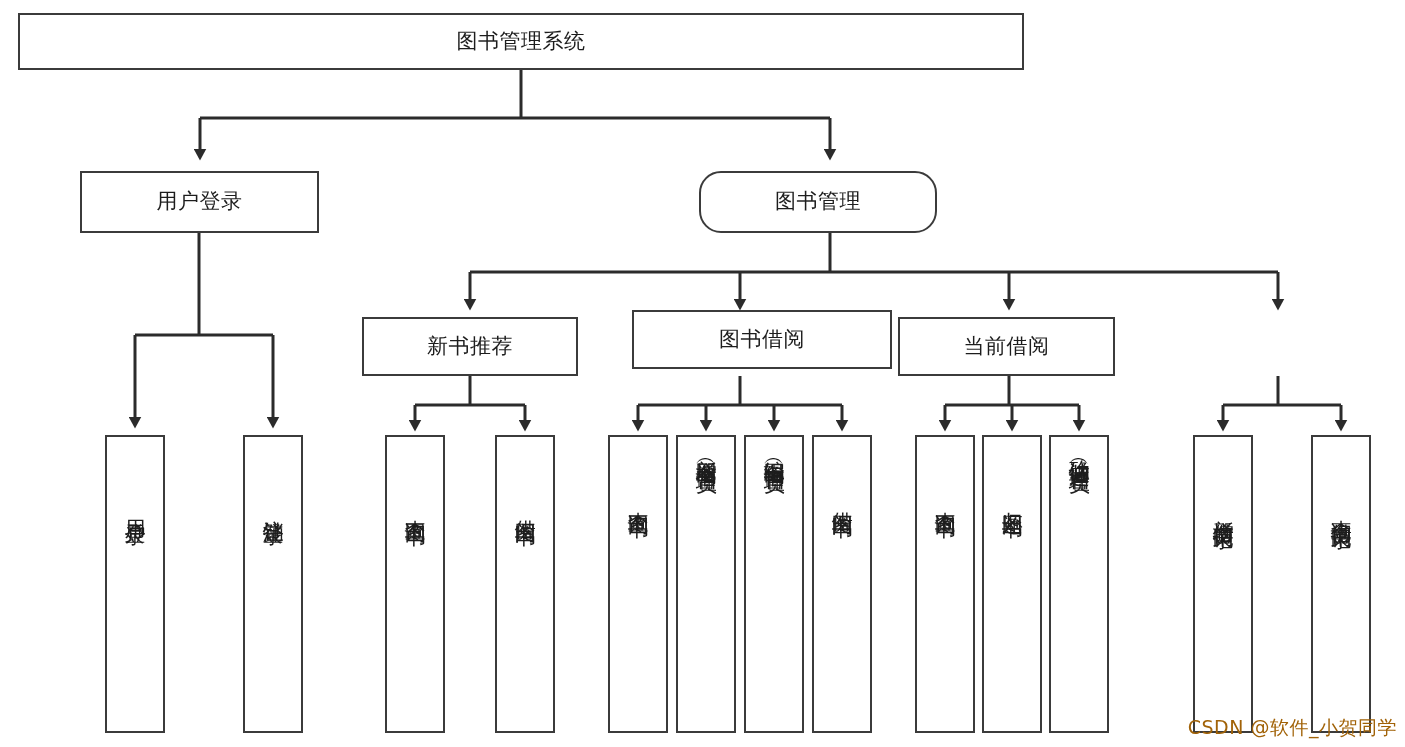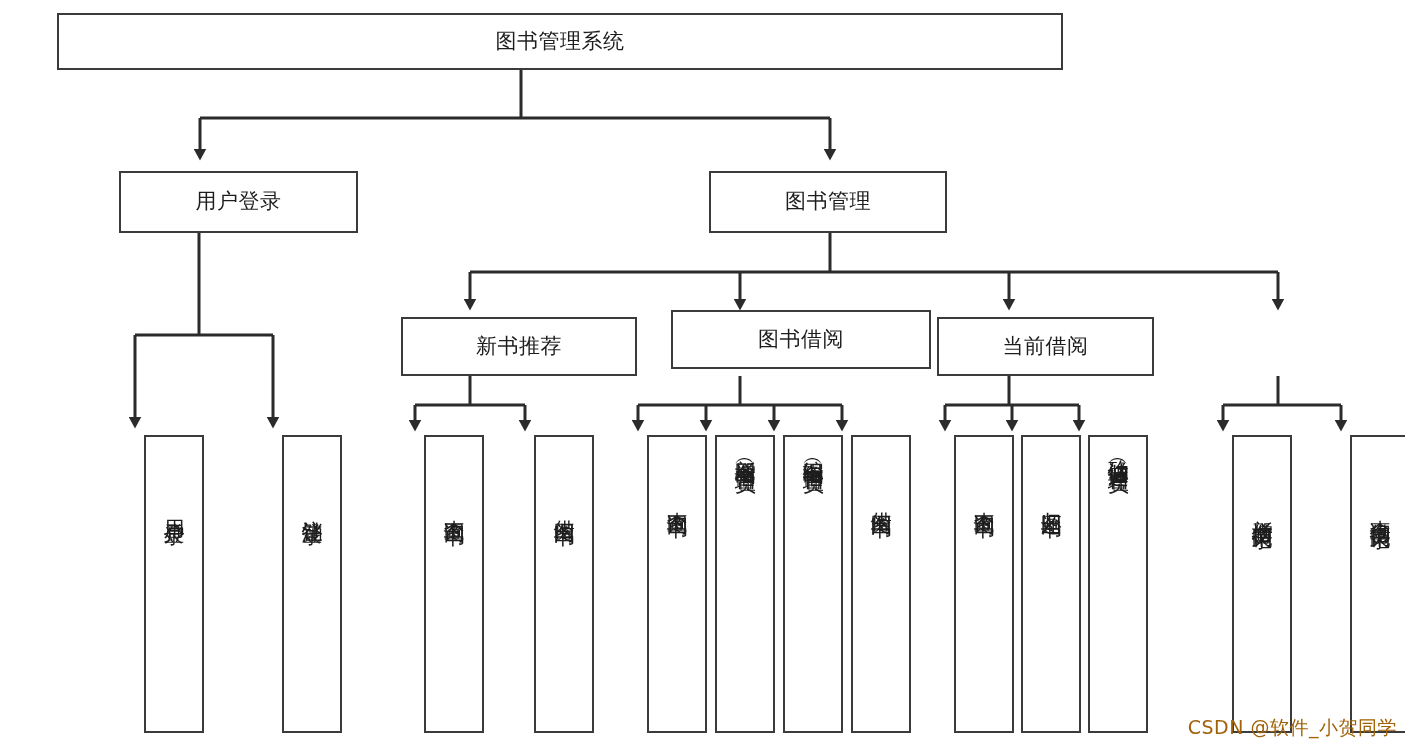--- a/index.html
+++ b/index.html
@@ -25,21 +25,20 @@
     height: 747px;
   }
   .node {
     position: absolute;
     box-sizing: border-box;
     background: #ffffff;
     border: 2px solid #3b3b3b;
     display: flex;
     align-items: center;
     justify-content: center;
-    margin-left: 39px;
   }
   .node-label {
     color: #1d1d1d;
     font-size: 21px;
     line-height: 1.22;
     letter-spacing: 0.5px;
     white-space: nowrap;
     text-align: center;
   }
   .node.vertical {
@@ -129,25 +128,25 @@
     </g>
   </svg>
 
   <div class="node" style="left:18px; top:13px; width:1006px; height:57px;">
     <span class="node-label">图书管理系统</span>
   </div>
 
   <div class="node" style="left:80px; top:171px; width:239px; height:62px;">
     <span class="node-label">用户登录</span>
   </div>
-  <div class="node" style="left:670px; top:171px; width:238px; height:62px;">
+  <div class="node" style="left:699px; top:171px; width:238px; height:62px;border-radius:22px;">
     <span class="node-label">图书管理</span>
   </div>
 
-  <div class="node" style="left:362px; top:317px; width:236px; height:59px;">
+  <div class="node" style="left:362px; top:317px; width:216px; height:59px;">
     <span class="node-label">新书推荐</span>
   </div>
   <div class="node" style="left:632px; top:310px; width:260px; height:59px;">
     <span class="node-label">图书借阅</span>
   </div>
   <div class="node" style="left:898px; top:317px; width:217px; height:59px;">
     <span class="node-label">当前借阅</span>
   </div>
 
   <div class="node vertical mid" style="left:105px; top:435px; width:60px; height:298px;">

